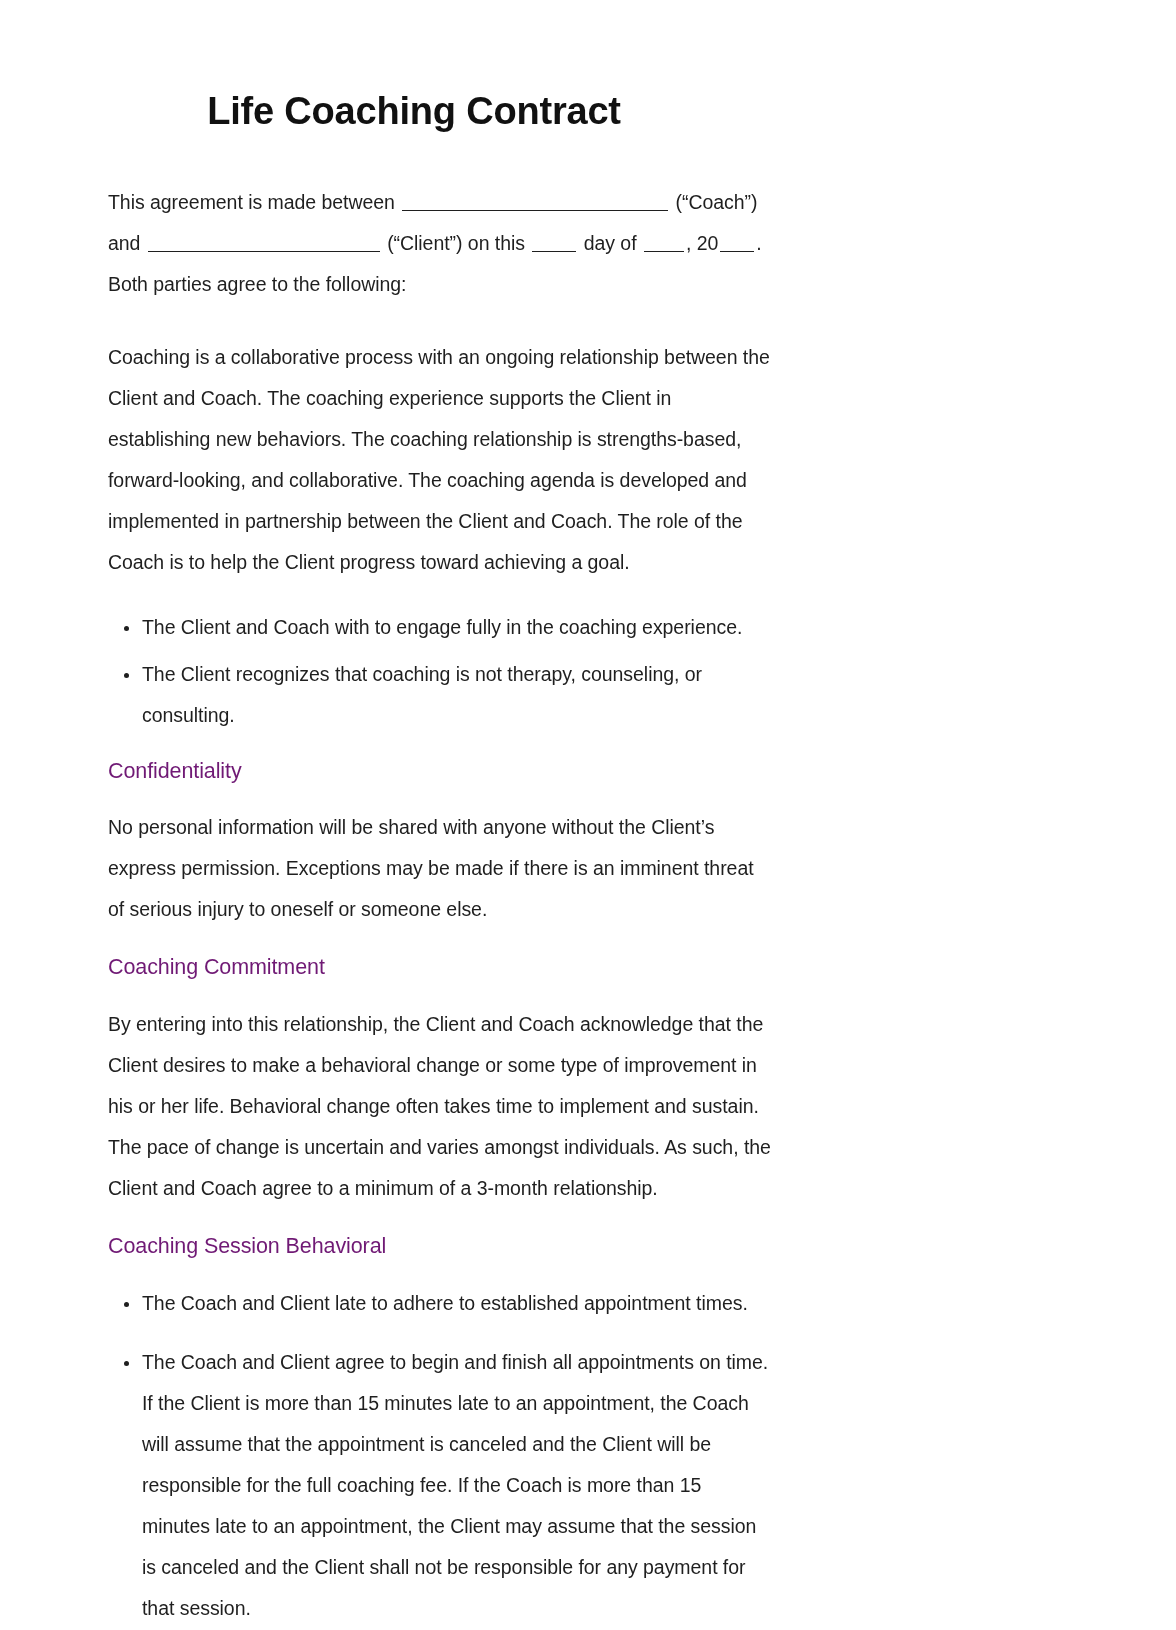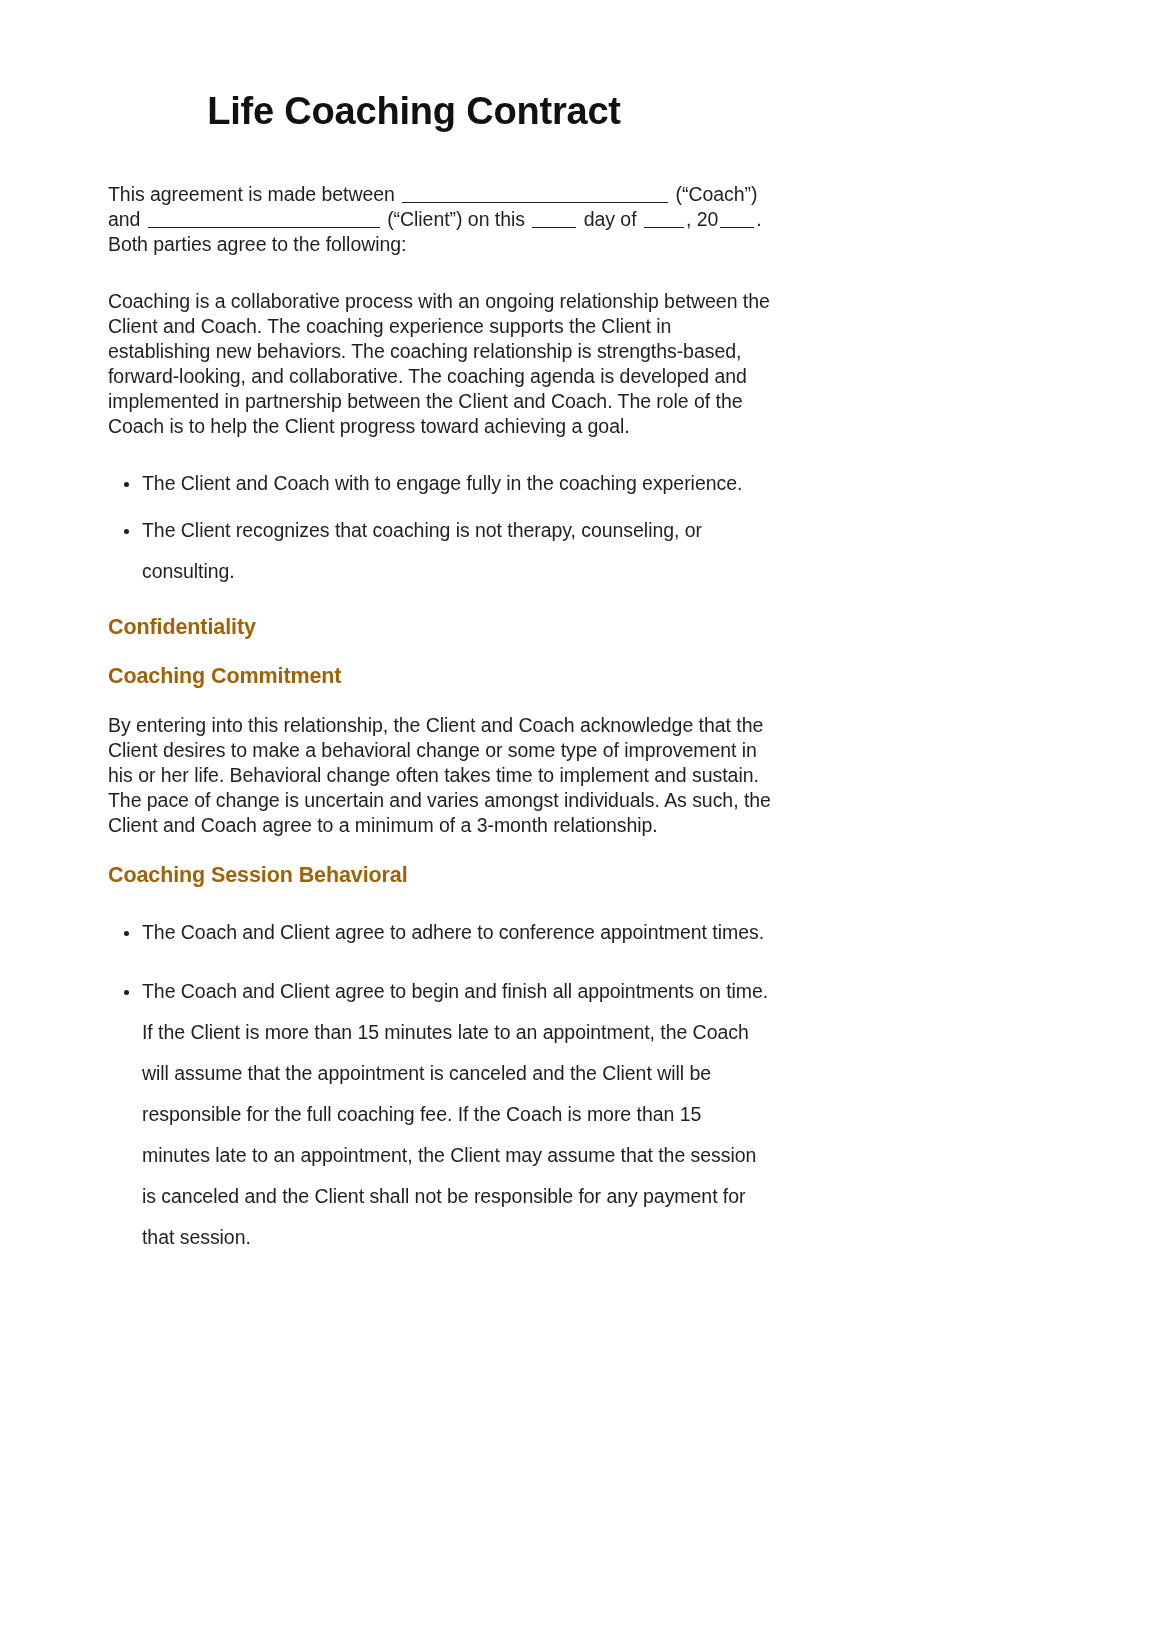--- a/index.html
+++ b/index.html
@@ -30,35 +30,35 @@
     font-weight: bold;
     letter-spacing: -0.2px;
     color: #111111;
     margin: 0 0 46px 0;
     line-height: 1.25;
     padding-right: 52px;
   }
 
   p.body-text {
     font-size: 19.5px;
-    line-height: 25px;
+    line-height: 41px;
     margin: 0 0 24px 0;
     color: #1f1f1f;
     text-align: left;
     letter-spacing: -0.05px;
   }
 
   p.intro-text {
     margin-bottom: 32px;
   }
 
   h2.section-heading {
     font-size: 21.5px;
-    font-weight: bold;
-    color: #a16207;
+    font-weight: normal;
+    color: #701a75;
     margin: 16px 0 22px 0;
     line-height: 1.3;
     letter-spacing: -0.1px;
   }
 
   ul.bullet-list {
     list-style: none;
     margin: 0 0 22px 0;
     padding: 0;
   }
@@ -120,25 +120,26 @@
   </p>
 
   <p class="body-text">Coaching is a collaborative process with an ongoing relationship between the Client and Coach. The coaching experience supports the Client in establishing new behaviors. The coaching relationship is strengths-based, forward-looking, and collaborative. The coaching agenda is developed and implemented in partnership between the Client and Coach. The role of the Coach is to help the Client progress toward achieving a goal.</p>
 
   <ul class="bullet-list">
     <li>The Client and Coach with to engage fully in the coaching experience.</li>
     <li>The Client recognizes that coaching is not therapy, counseling, or consulting.</li>
   </ul>
 
   <h2 class="section-heading">Confidentiality</h2>
+  <p class="body-text">No personal information will be shared with anyone without the Client’s express permission. Exceptions may be made if there is an imminent threat of serious injury to oneself or someone else.</p>
 
   <h2 class="section-heading">Coaching Commitment</h2>
   <p class="body-text">By entering into this relationship, the Client and Coach acknowledge that the Client desires to make a behavioral change or some type of improvement in his or her life. Behavioral change often takes time to implement and sustain. The pace of change is uncertain and varies amongst individuals. As such, the Client and Coach agree to a minimum of a 3-month relationship.</p>
 
   <h2 class="section-heading">Coaching Session Behavioral</h2>
 
   <ul class="bullet-list spaced">
-    <li>The Coach and Client agree to adhere to conference appointment times.</li>
+    <li>The Coach and Client late to adhere to established appointment times.</li>
     <li>The Coach and Client agree to begin and finish all appointments on time. If the Client is more than 15 minutes late to an appointment, the Coach will assume that the appointment is canceled and the Client will be responsible for the full coaching fee. If the Coach is more than 15 minutes late to an appointment, the Client may assume that the session is canceled and the Client shall not be responsible for any payment for that session.</li>
 
   </ul>
 
 </div>
 
 </body></html>

